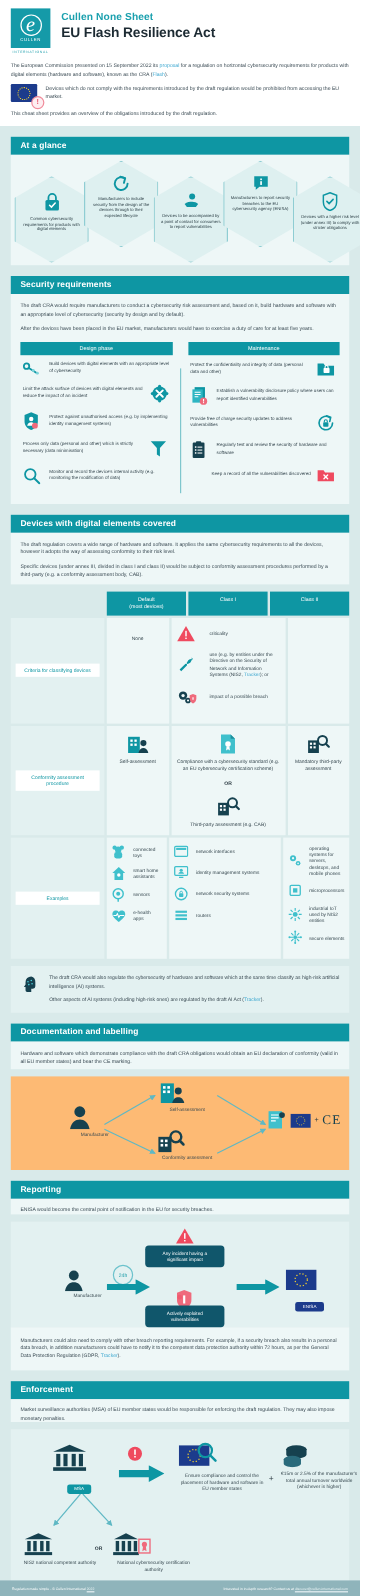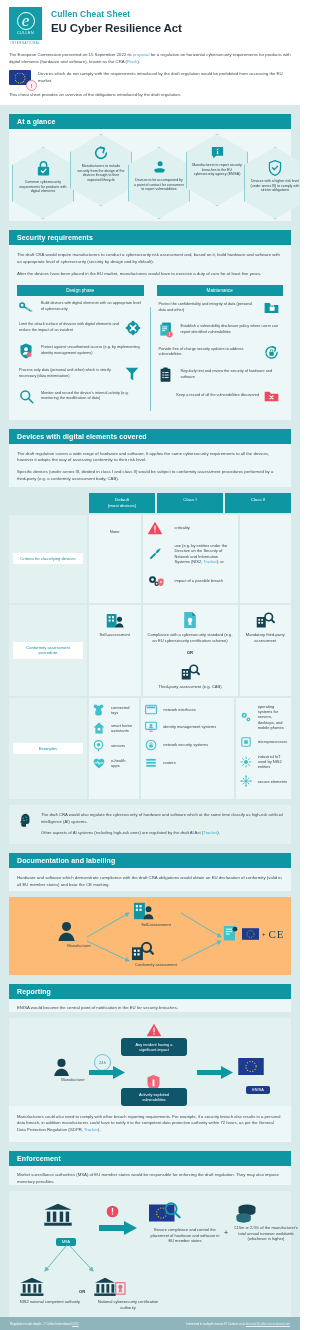--- a/index.html
+++ b/index.html
@@ -176,22 +176,22 @@
   <div class="header">
     <div class="brand-row">
       <div>
         <div class="logo">
           <div class="mark">e</div>
           <div class="lname">CULLEN</div>
         </div>
         <div class="logo-sub">INTERNATIONAL</div>
       </div>
       <div class="titles">
-        <div class="t-small">Cullen Cheat Sheet</div>
-        <div class="t-big">EU Cyber Resilience Act</div>
+        <div class="t-small">Cullen None Sheet</div>
+        <div class="t-big">EU Flash Resilience Act</div>
       </div>
     </div>
 
     <div class="intro">
       <span>The European Commission presented on 15 September 2022 its </span><a class="lnk" href="#">proposal</a><span> for a regulation on horizontal cybersecurity requirements for products with digital elements (hardware and software), known as the CRA (</span><a class="lnk lnk-pink" href="#">Flash</a><span>).</span>
     </div>
 
     <div class="note-row">
       <div style="position:relative;">
         <div class="eu-flag">

